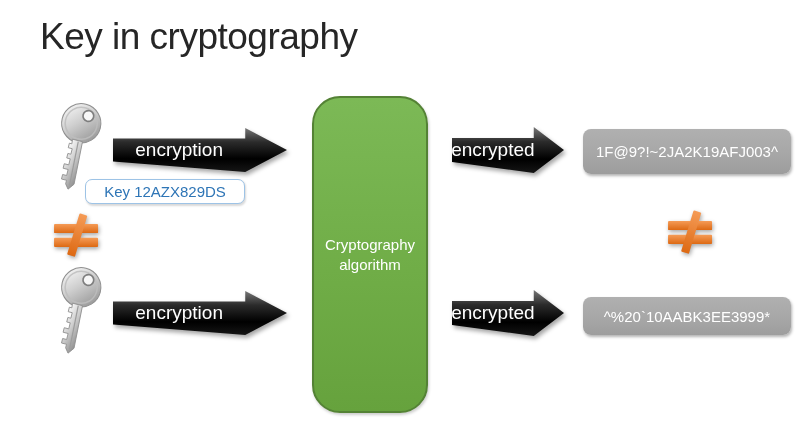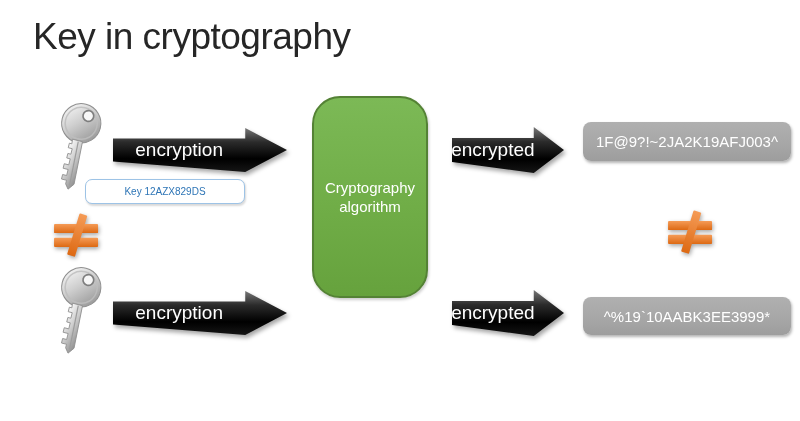--- a/index.html
+++ b/index.html
@@ -1,55 +1,55 @@
 <!DOCTYPE html>
 <html style="--title-text: #262626; --algorithm-fill: #70AD47; --algorithm-border: #548235; --algorithm-text: #FFFFFF; --cipher-fill: #A6A6A6; --cipher-text: #FFFFFF; --key-label-text: #2E75B6; --key-label-border: #9DC3E6; --arrow-fill: #000000; --arrow-text: #FFFFFF; --not-equal-orange: #ED7D31;"><head>
 <meta charset="utf-8">
 <style>
   html,body{margin:0;padding:0;background:#fff;}
   .slide{
     position:relative;width:800px;height:421px;background:#fff;overflow:hidden;
     font-family:"Liberation Sans",sans-serif;
   }
   .title{
-    position:absolute;left:33px;top:16px;
+    position:absolute;left:40px;top:16px;
     font-size:37px;letter-spacing:-0.5px;color:var(--title-text,#262626);
     font-weight:400;white-space:nowrap;
   }
   .key{position:absolute;z-index:3;}
   .arrow{position:absolute;filter:drop-shadow(2px 3px 2px rgba(0,0,0,0.35));z-index:2;}
   .arrow-shape{
     position:absolute;left:0;top:0;right:0;bottom:0;
     clip-path:polygon(0 24%,var(--head) 24%,var(--head) 0,100% 50%,var(--head) 100%,0 76%);
     background:linear-gradient(180deg,#777 0%,#2b2b2b 32%,#000 70%,#161616 100%);
   }
   .arrow-label{
     position:absolute;left:0;top:0;width:var(--head);height:100%;
     display:flex;align-items:center;justify-content:center;
     color:var(--arrow-text,#fff);font-size:19px;
   }
   .algo-box{
-    position:absolute;left:312px;top:96px;width:116px;height:202px;box-sizing:border-box;
+    position:absolute;left:312px;top:96px;width:116px;height:317px;box-sizing:border-box;
     background:linear-gradient(180deg,#7cb956 0%,var(--algorithm-fill,#70AD47) 55%,#66a23d 100%);
     border:2.5px solid var(--algorithm-border,#548235);border-radius:28px;
     display:flex;align-items:center;justify-content:center;text-align:center;
     color:var(--algorithm-text,#fff);font-size:15px;line-height:1.3;padding:0 10px;
     box-shadow:1px 2px 3px rgba(0,0,0,0.2);z-index:1;
   }
   .cipher-box{
     position:absolute;left:583px;width:208px;box-sizing:border-box;
     background:linear-gradient(180deg,#b0b0b0,var(--cipher-fill,#A6A6A6) 60%,#9d9d9d);
     border-radius:8px;color:var(--cipher-text,#fff);font-size:15px;
     display:flex;align-items:center;justify-content:center;white-space:nowrap;
     box-shadow:1px 2px 3px rgba(0,0,0,0.3);
   }
   .key-label{
     position:absolute;left:85px;box-sizing:border-box;background:#fff;
     border:1.5px solid var(--key-label-border,#9DC3E6);border-radius:7px;
-    color:var(--key-label-text,#2E75B6);font-size:10px;
+    color:var(--key-label-text,#2E75B6);font-size:15px;
     display:flex;align-items:center;justify-content:center;white-space:nowrap;
     box-shadow:1px 1.5px 2px rgba(0,0,0,0.15);z-index:2;
   }
   .ne{position:absolute;filter:drop-shadow(1.5px 2.5px 2px rgba(0,0,0,0.35));}
 </style>
 </head>
 <body>
 
 <svg width="0" height="0" style="position:absolute" aria-hidden="true">
   <defs>
@@ -92,21 +92,21 @@
 
   <div class="key-label" style="top:179px;width:160px;height:25px">
     <span>Key 12AZX829DS</span>
   </div>
 
   <div class="arrow" style="left:452px;top:127px;width:112px;height:46px;--head:73%">
     <div class="arrow-shape"></div>
     <span class="arrow-label">encrypted</span>
   </div>
 
-  <div class="cipher-box" style="top:122px;height:39px">
+  <div class="cipher-box" style="top:129px;height:45px">
     <span>1F@9?!~2JA2K19AFJ003^</span>
   </div>
 
   <svg class="ne" style="left:50px;top:213px" width="54" height="44" viewBox="0 0 54 46">
       <use href="#neShape"></use>
     </svg>
   <svg class="ne" style="left:664px;top:210px" width="54" height="44" viewBox="0 0 54 46">
       <use href="#neShape"></use>
     </svg>
 
@@ -123,16 +123,16 @@
     <span class="arrow-label">encryption</span>
   </div>
 
 
   <div class="arrow" style="left:452px;top:290px;width:112px;height:46px;--head:73%">
     <div class="arrow-shape"></div>
     <span class="arrow-label">encrypted</span>
   </div>
 
   <div class="cipher-box" style="top:297px;height:38px">
-    <span>^%19`10AABK3EE3999*</span>
+    <span>^%20`10AABK3EE3999*</span>
   </div>
 
 </div>
 
 </body></html>

